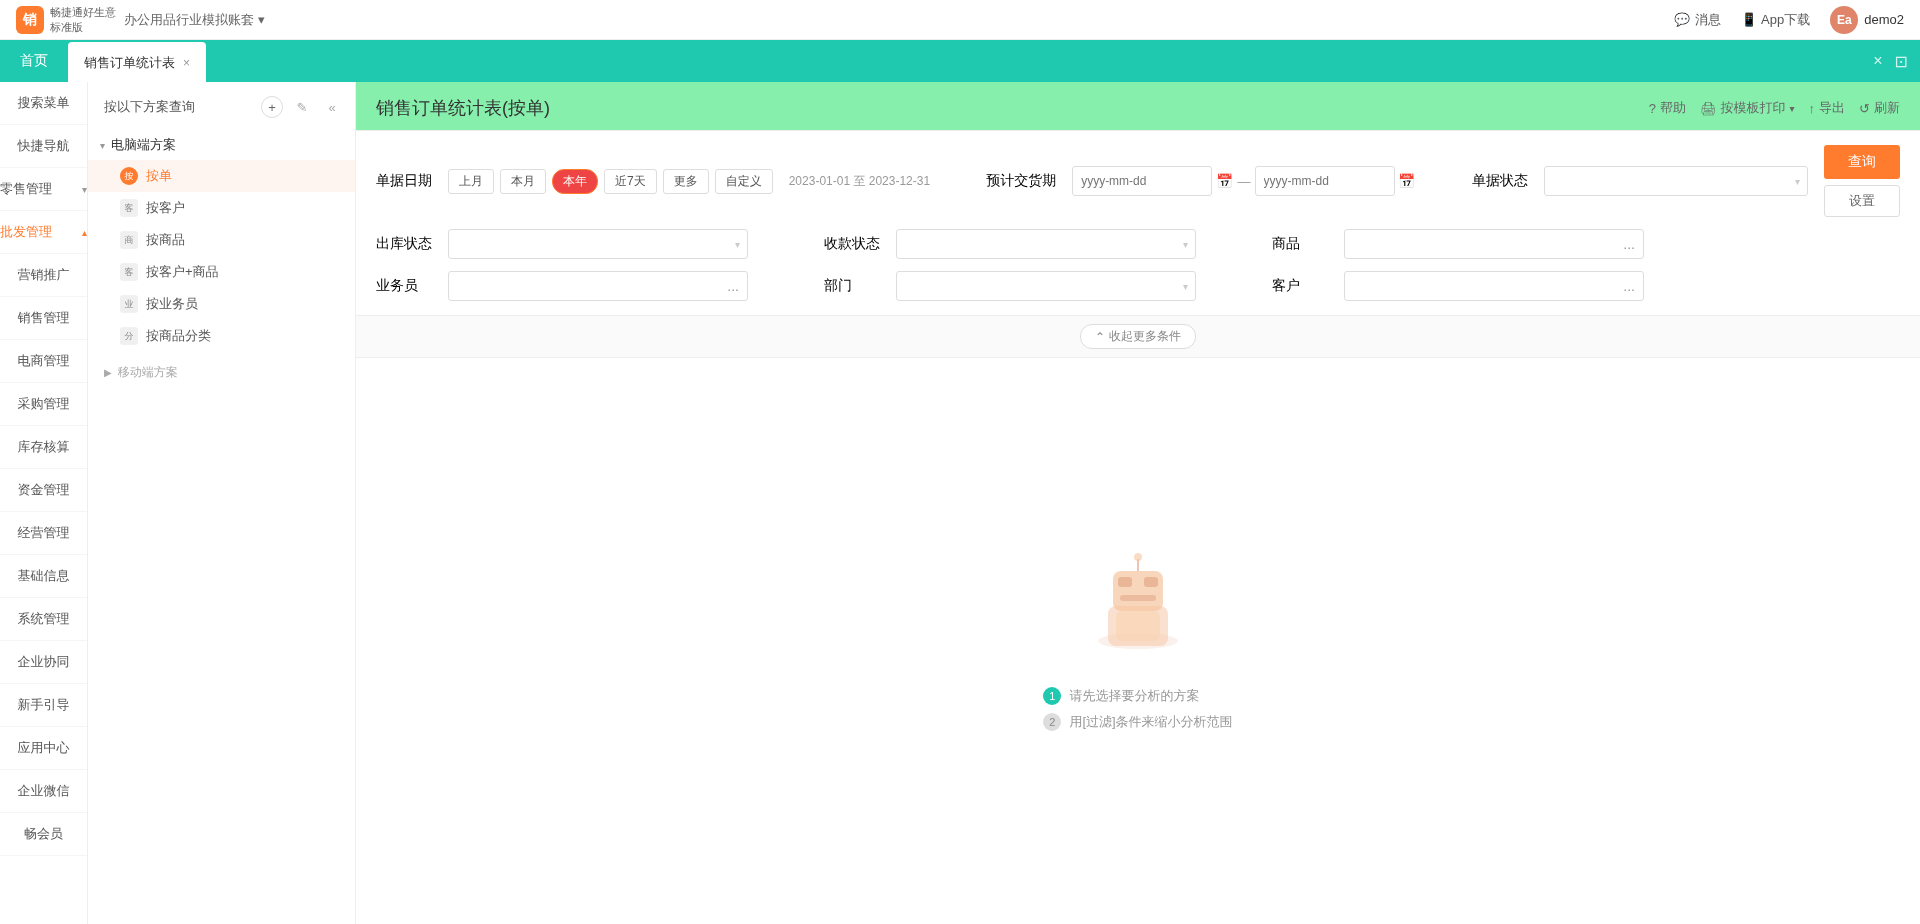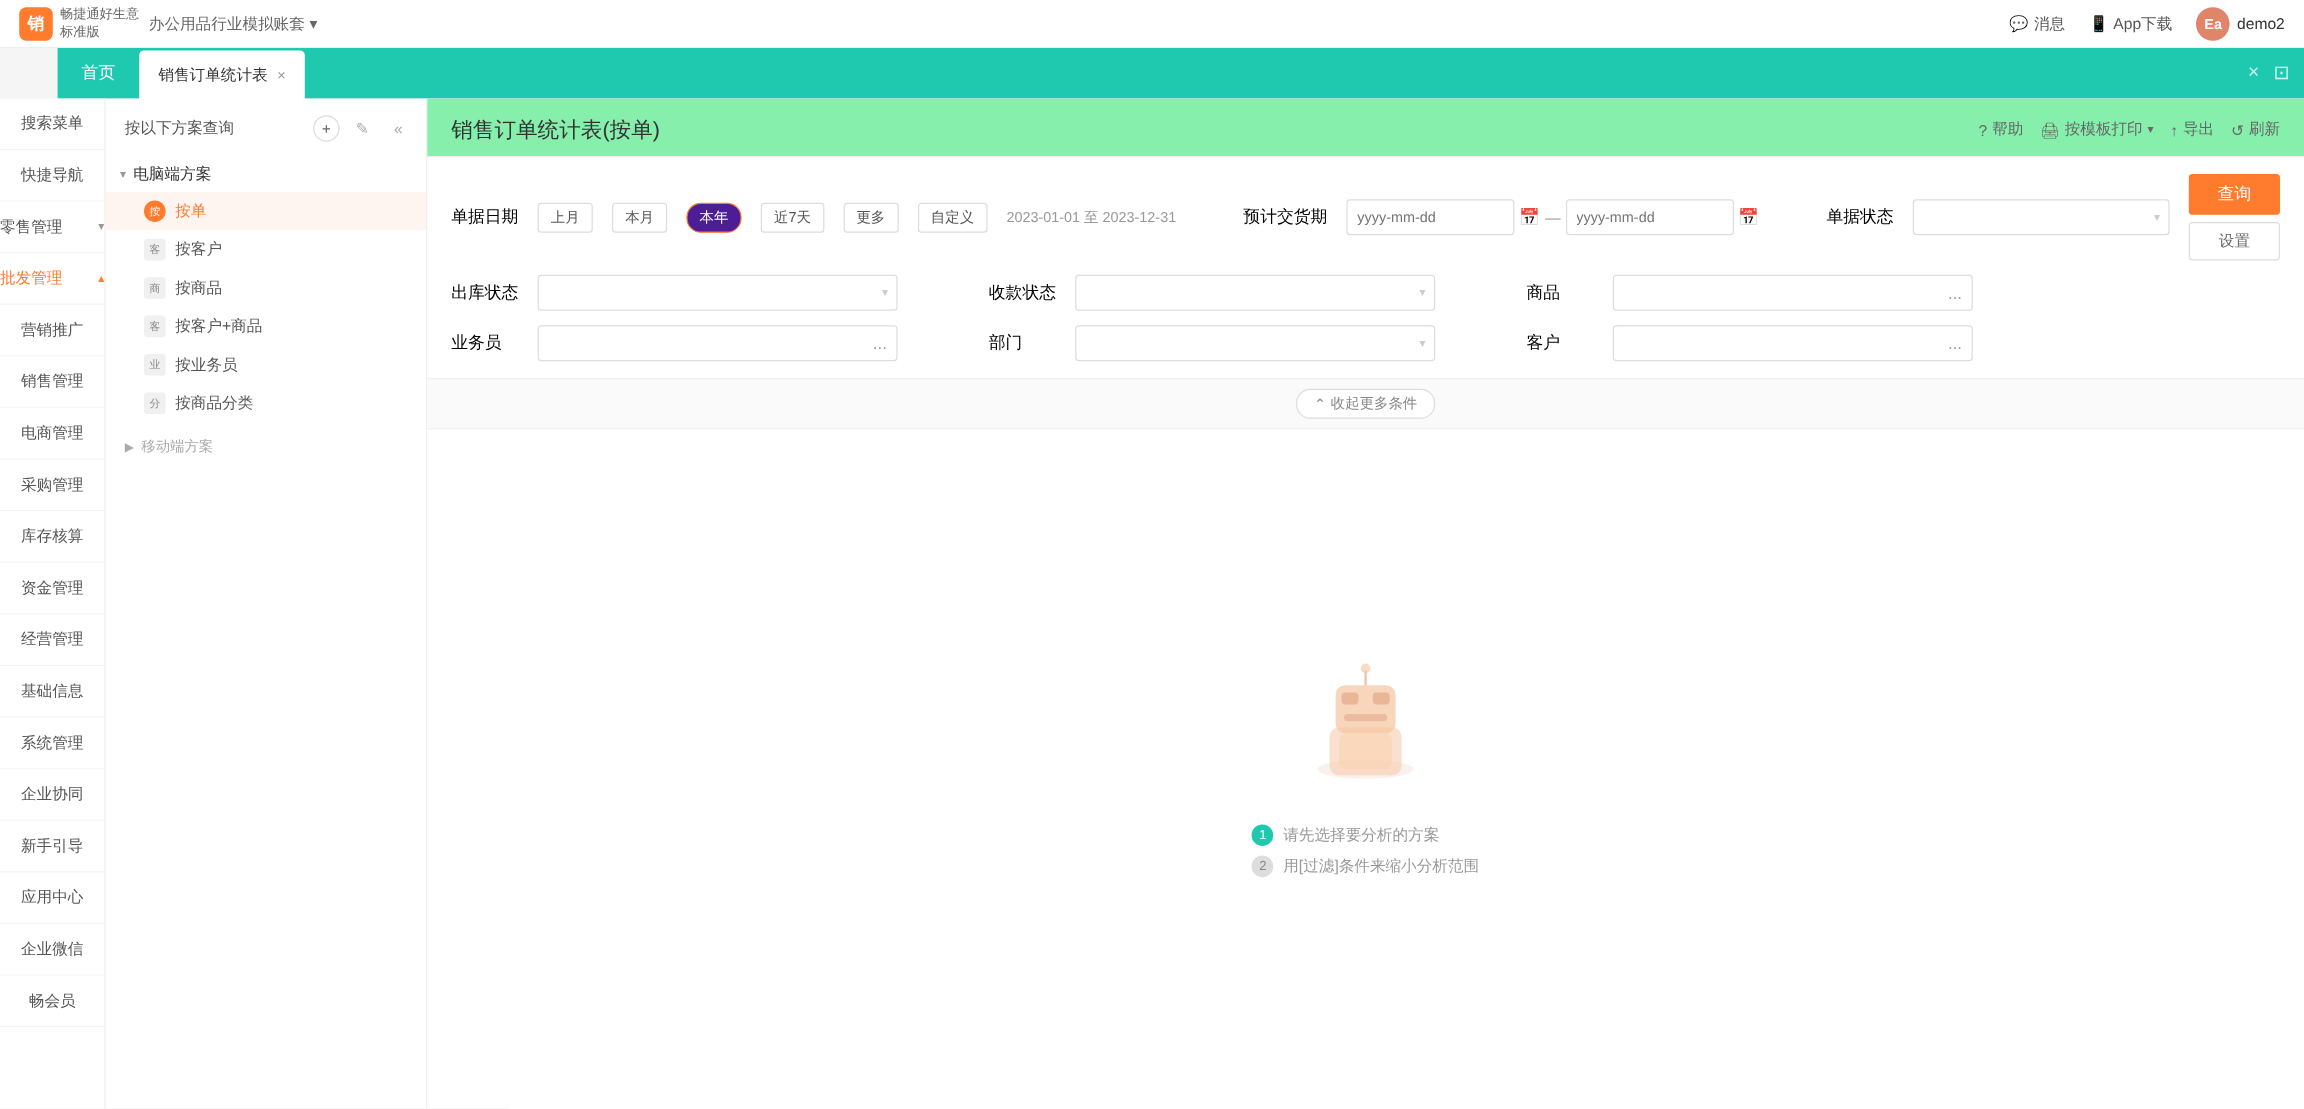--- a/index.html
+++ b/index.html
@@ -11,21 +11,21 @@
     .logo-area { display: flex; align-items: center; gap: 6px; }
     .logo-icon { width: 28px; height: 28px; background: #ff7b2e; border-radius: 6px; display: flex; align-items: center; justify-content: center; color: #fff; font-size: 14px; font-weight: bold; }
     .logo-text { font-size: 11px; color: #666; line-height: 1.3; }
     .breadcrumb-area { display: flex; align-items: center; gap: 4px; color: #666; font-size: 13px; }
     .top-bar-right { display: flex; align-items: center; gap: 20px; }
     .top-bar-btn { display: flex; align-items: center; gap: 4px; color: #555; font-size: 13px; cursor: pointer; }
     .user-area { display: flex; align-items: center; gap: 6px; cursor: pointer; }
     .avatar { width: 28px; height: 28px; border-radius: 50%; background: #e0856a; display: flex; align-items: center; justify-content: center; color: #fff; font-size: 12px; font-weight: bold; }
 
     
-    .tab-bar { height: 42px; background: #1ec9b0; display: flex; align-items: center; padding: 0 0 0 0; flex-shrink: 0; margin-left: 48px; }
+    .tab-bar { height: 42px; background: #1ec9b0; display: flex; align-items: center; padding: 0 0 0 0; flex-shrink: 0; }
     .tab-home { padding: 0 20px; height: 42px; display: flex; align-items: center; color: #fff; font-size: 14px; cursor: pointer; }
     .tab-active { background: #fff; color: #333; height: 42px; display: flex; align-items: center; padding: 0 16px; border-radius: 4px 4px 0 0; gap: 8px; font-size: 13px; cursor: pointer; margin-top: 4px; }
     .tab-close { color: #999; font-size: 12px; cursor: pointer; }
     .tab-window-controls { margin-left: auto; display: flex; align-items: center; gap: 12px; padding-right: 12px; }
     .win-btn { color: #fff; font-size: 16px; cursor: pointer; opacity: 0.8; }
 
     
     .main-layout { display: flex; flex: 1; overflow: hidden; }
 
     
@@ -58,23 +58,23 @@
     .page-header { background: #86efac; padding: 14px 20px 10px; border-bottom: 1px solid #eee; display: flex; align-items: center; justify-content: space-between; flex-shrink: 0; }
     .page-title { font-size: 18px; font-weight: 500; color: #333; }
     .page-actions { display: flex; align-items: center; gap: 14px; }
     .page-action-btn { display: flex; align-items: center; gap: 4px; color: #666; font-size: 13px; cursor: pointer; }
 
     
     .filter-area { background: #fff; padding: 14px 20px; border-bottom: 1px solid #eee; flex-shrink: 0; }
     .filter-row { display: flex; align-items: center; gap: 16px; margin-bottom: 12px; }
     .filter-row:last-child { margin-bottom: 0; }
     .filter-label { color: #000000; font-size: 14px; white-space: nowrap; min-width: 56px; }
-    .date-filter-buttons { display: flex; align-items: flex-start; gap: 16px; }
+    .date-filter-buttons { display: flex; align-items: flex-start; gap: 6px; }
     .date-btn { padding: 3px 10px; border: 1px solid #ddd; border-radius: 3px; background: #fff; font-size: 12px; color: #555; cursor: pointer; }
-    .date-btn.active { background: #4c1d95; border-color: #ff7b2e; color: #fff; border-radius: 12px; }
+    .date-btn.active { background: #ef4444; border-color: #ff7b2e; color: #fff; border-radius: 12px; }
     .date-range-text { color: #999; font-size: 12px; }
     .filter-date-input { width: 140px; height: 30px; border: 1px solid #ddd; border-radius: 3px; padding: 0 8px; font-size: 12px; color: #aaa; outline: none; }
     .filter-date-group { display: flex; align-items: center; gap: 4px; }
     .date-dash { color: #999; }
     .cal-icon { color: #ccc; font-size: 14px; cursor: pointer; }
     .filter-dots { color: #999; cursor: pointer; font-size: 14px; }
 
     
     .action-buttons { display: flex; flex-direction: column; gap: 6px; margin-left: auto; flex-shrink: 0; }
     .btn-query { background: #ff7b2e; color: #fff; border: none; border-radius: 3px; padding: 8px 24px; font-size: 14px; cursor: pointer; font-family: inherit; }

